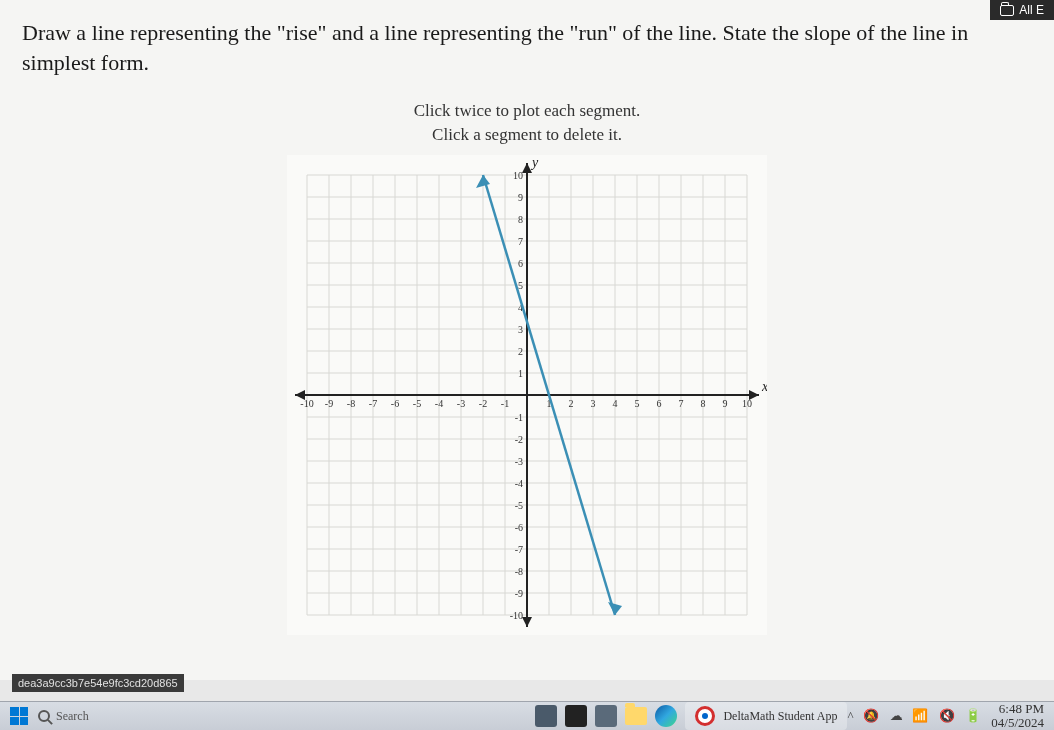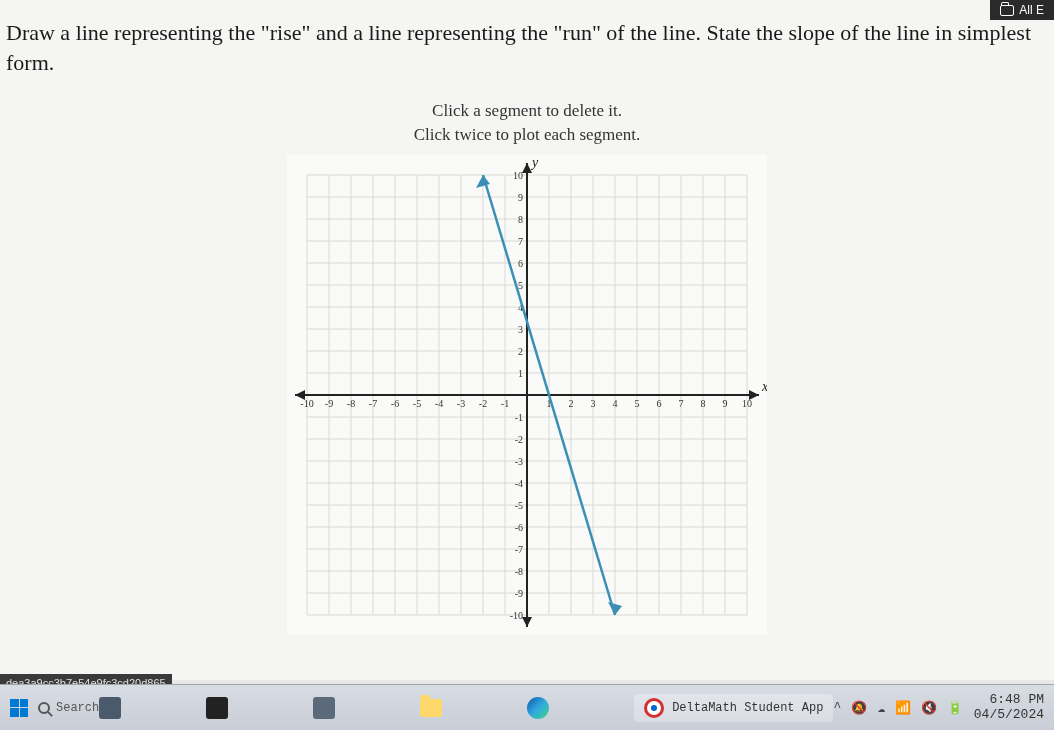--- a/index.html
+++ b/index.html
@@ -20,21 +20,21 @@
       padding: 3px 10px;
       display: flex;
       align-items: center;
       gap: 5px;
       font-family: Arial, sans-serif;
       font-size: 12px;
     }
     .folder-icon { width: 14px; height: 11px; border: 1.5px solid #fff; border-radius: 2px; position: relative; }
     .folder-icon::before { content: ''; position: absolute; top: -4px; left: 0; width: 6px; height: 3px; border: 1.5px solid #fff; border-bottom: none; border-radius: 2px 2px 0 0; }
     .content {
-      padding: 18px 6px;
+      padding: 18px 22px;
       background: #f5f5f3;
       min-height: 680px;
     }
     .question {
       font-size: 22px;
       color: #1a1a1a;
       line-height: 1.35;
       margin-bottom: 22px;
     }
     .instructions {
@@ -48,49 +48,49 @@
       display: flex;
       justify-content: center;
       margin-top: 6px;
     }
     .graph {
       background: #fafaf8;
       position: relative;
     }
     .hash-badge {
       position: absolute;
-      left: 0;
+      left: 12px;
       bottom: 38px;
       background: #3a3a3a;
       color: #e0e0e0;
       font-family: Arial, sans-serif;
       font-size: 11px;
       padding: 3px 6px;
     }
     .taskbar {
       position: absolute;
       bottom: 0;
       left: 0;
       right: 0;
-      height: 46px;
+      height: 29px;
       background: linear-gradient(180deg, #d8dde4, #c8cdd6);
       border-top: 1px solid #a0a5ad;
       display: flex;
       align-items: center;
-      font-family: Liberation Mono, monospace;
+      font-family: Liberation Serif, serif;
       font-size: 12px;
       color: #333;
     }
     .tb-left { display: flex; align-items: center; gap: 10px; padding-left: 10px; }
     .win-icon { width: 18px; height: 18px; display: grid; grid-template-columns: 1fr 1fr; grid-template-rows: 1fr 1fr; gap: 1px; }
     .win-icon span:nth-child(1){ background:#0078d4;} .win-icon span:nth-child(2){ background:#0078d4;} .win-icon span:nth-child(3){ background:#0078d4;} .win-icon span:nth-child(4){ background:#0078d4;}
     .search-box { display: flex; align-items: center; gap: 6px; color: #555; }
     .search-circle { width: 12px; height: 12px; border: 2px solid #555; border-radius: 50%; position: relative; }
     .search-circle::after { content:''; position:absolute; width:6px; height:2px; background:#555; bottom:-3px; right:-5px; transform: rotate(45deg); }
-    .tb-center { flex: 1; display: flex; align-items: center; justify-content: space-between; gap: 8px; }
+    .tb-center { flex: 1; display: flex; align-items: center; justify-content: flex-end; gap: 8px; }
     .tb-app-label { display: flex; align-items: center; gap: 8px; background: rgba(255,255,255,0.3); padding: 4px 10px; border-radius: 4px; }
     .tb-right { display: flex; align-items: center; gap: 10px; padding-right: 10px; }
     .tb-time { text-align: right; font-size: 13px; line-height: 1.1; }
     .tray-icon { font-size: 13px; color: #444; }
     .edge-icon { background: linear-gradient(135deg,#0c59a4,#31a8e0,#3fd68b); border-radius:50%; width:22px;height:22px;}
     .folder-tb { width:22px;height:18px; background:#ffd86b; border-radius:2px; position:relative;}
     .folder-tb::before{content:'';position:absolute;top:-4px;left:0;width:10px;height:4px;background:#ffd86b;border-radius:2px 2px 0 0;}
     .dm-icon{width:20px;height:20px;border-radius:50%;background:#fff;border:3px solid #d32f2f;display:flex;align-items:center;justify-content:center;}
     .dm-icon::after{content:'';width:6px;height:6px;border-radius:50%;background:#0066cc;}
     .generic-icon{width:22px;height:22px;background:#4a5a6a;border-radius:3px;}
@@ -99,22 +99,22 @@
 <body>
 
 <div class="top-bar">
   <span class="folder-icon"></span>
   <span>All E</span>
 </div>
 
 <div class="content">
   <div class="question">Draw a line representing the "rise" and a line representing the "run" of the line. State the slope of the line in simplest form.</div>
   <div class="instructions">
+    <div>Click twice to plot each segment.</div>
     <div>Click a segment to delete it.</div>
-    <div>Click twice to plot each segment.</div>
   </div>
   <div class="graph-wrap">
     <svg class="graph" width="480" height="480" viewBox="0 0 480 480">
 
       <g stroke="#d8d8d4" stroke-width="1">
         <line x1="20" y1="20" x2="20" y2="460"></line>
           <line x1="42" y1="20" x2="42" y2="460"></line>
           <line x1="64" y1="20" x2="64" y2="460"></line>
           <line x1="86" y1="20" x2="86" y2="460"></line>
           <line x1="108" y1="20" x2="108" y2="460"></line>

